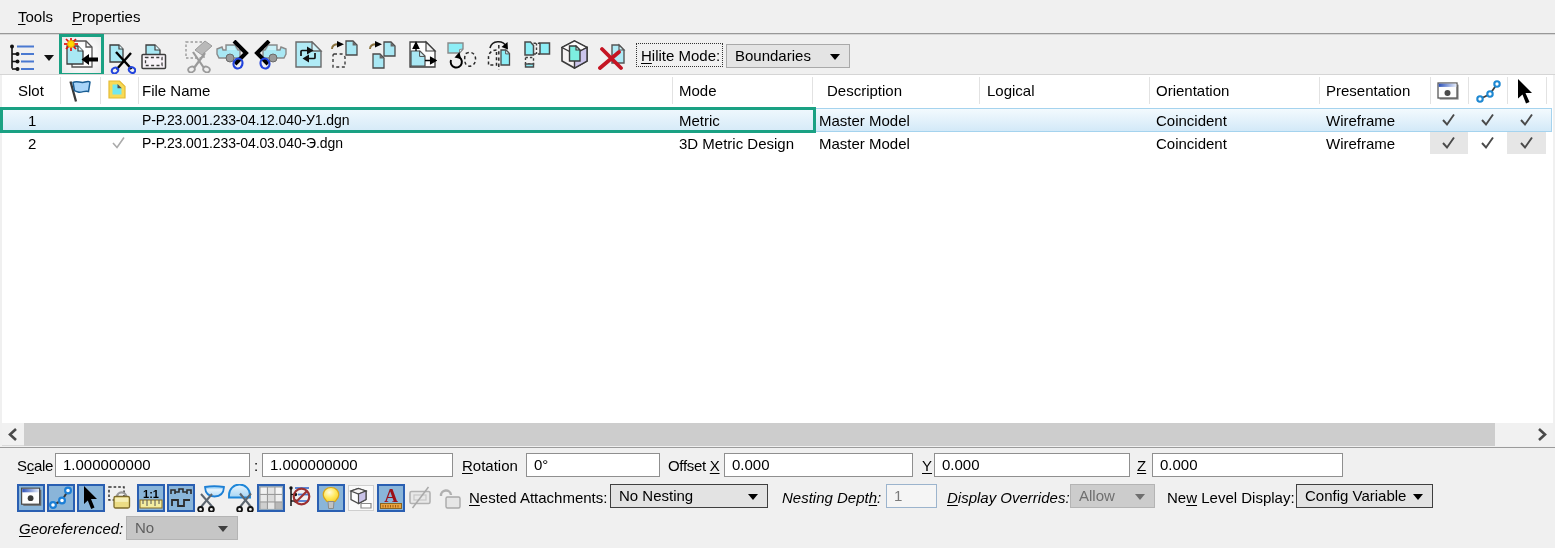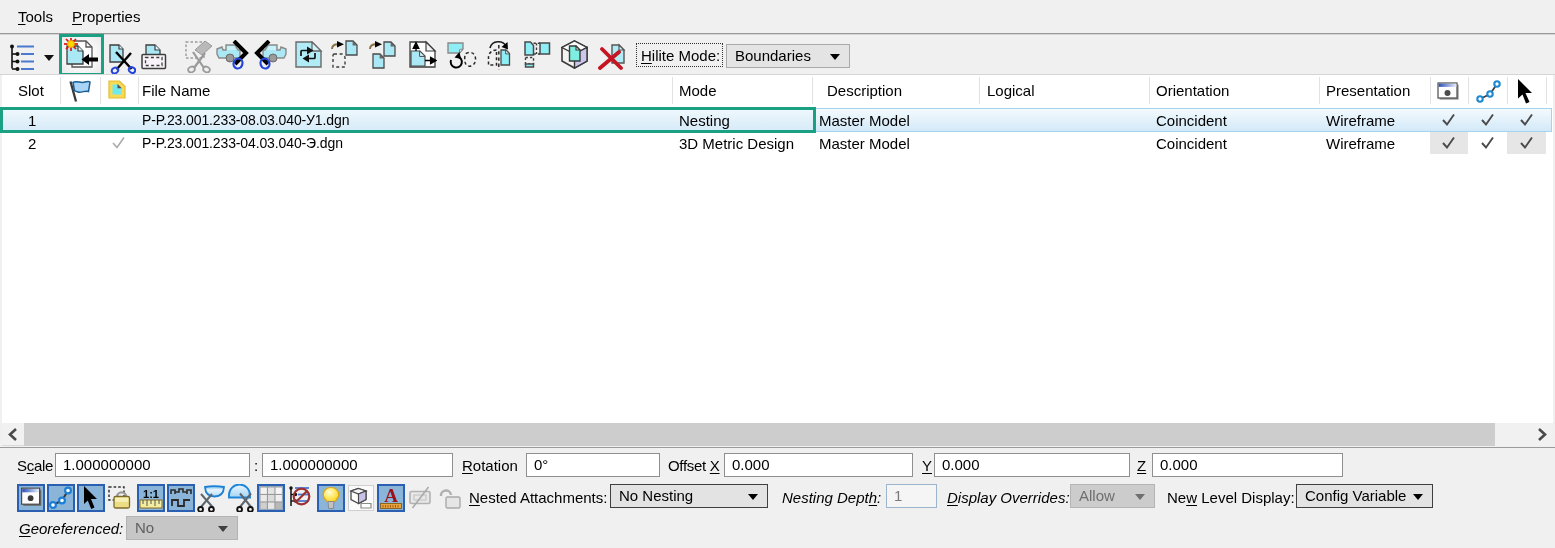--- a/index.html
+++ b/index.html
@@ -232,22 +232,22 @@
     <circle cx="21" cy="5" r="2.7" fill="#fff" stroke="#1e88d2" stroke-width="2.1"></circle>
   </svg>
   <svg class="abs" style="left:1516px;top:79px;" width="20" height="25" viewBox="0 0 20 25">
     <path d="M2 0 L16 14 L9.5 14 L13.5 23 L10 24.5 L6.5 15.5 L2 19.5 Z" fill="#000"></path>
   </svg>
 </div>
 
 <div class="abs" style="left:2px;top:108px;width:1550px;height:24px;background:linear-gradient(#f3fafe,#d3e9f8);border:1px solid #a5d3ee;"></div>
 <div class="abs" style="left:0px;top:107px;width:816px;height:26px;border:3px solid #1aa183;background:linear-gradient(#eef7fd,#d7ebf8);"></div>
 <div class="lbl" style="left:28px;top:112px;">1</div>
-<div class="lbl" style="left:142px;top:112px;font-size:14px;letter-spacing:-0.12px;">P-P.23.001.233-08.03.040-У1.dgn</div>
-<div class="lbl" style="left:679px;top:112px;">Nesting</div>
+<div class="lbl" style="left:142px;top:112px;font-size:14px;letter-spacing:-0.12px;">P-P.23.001.233-04.12.040-У1.dgn</div>
+<div class="lbl" style="left:679px;top:112px;">Metric</div>
 <div class="lbl" style="left:819px;top:112px;">Master Model</div>
 <div class="lbl" style="left:1156px;top:112px;">Coincident</div>
 <div class="lbl" style="left:1326px;top:112px;">Wireframe</div>
 <svg class="abs" style="left:1441px;top:113px;" width="15" height="14" viewBox="0 0 15 14">
     <path d="M2 7 L6 11.5 L13 1.5" stroke="#4a4a4a" stroke-width="1.9" fill="none"></path>
   </svg>
 <svg class="abs" style="left:1480px;top:113px;" width="15" height="14" viewBox="0 0 15 14">
     <path d="M2 7 L6 11.5 L13 1.5" stroke="#4a4a4a" stroke-width="1.9" fill="none"></path>
   </svg>
 <svg class="abs" style="left:1519px;top:113px;" width="15" height="14" viewBox="0 0 15 14">

